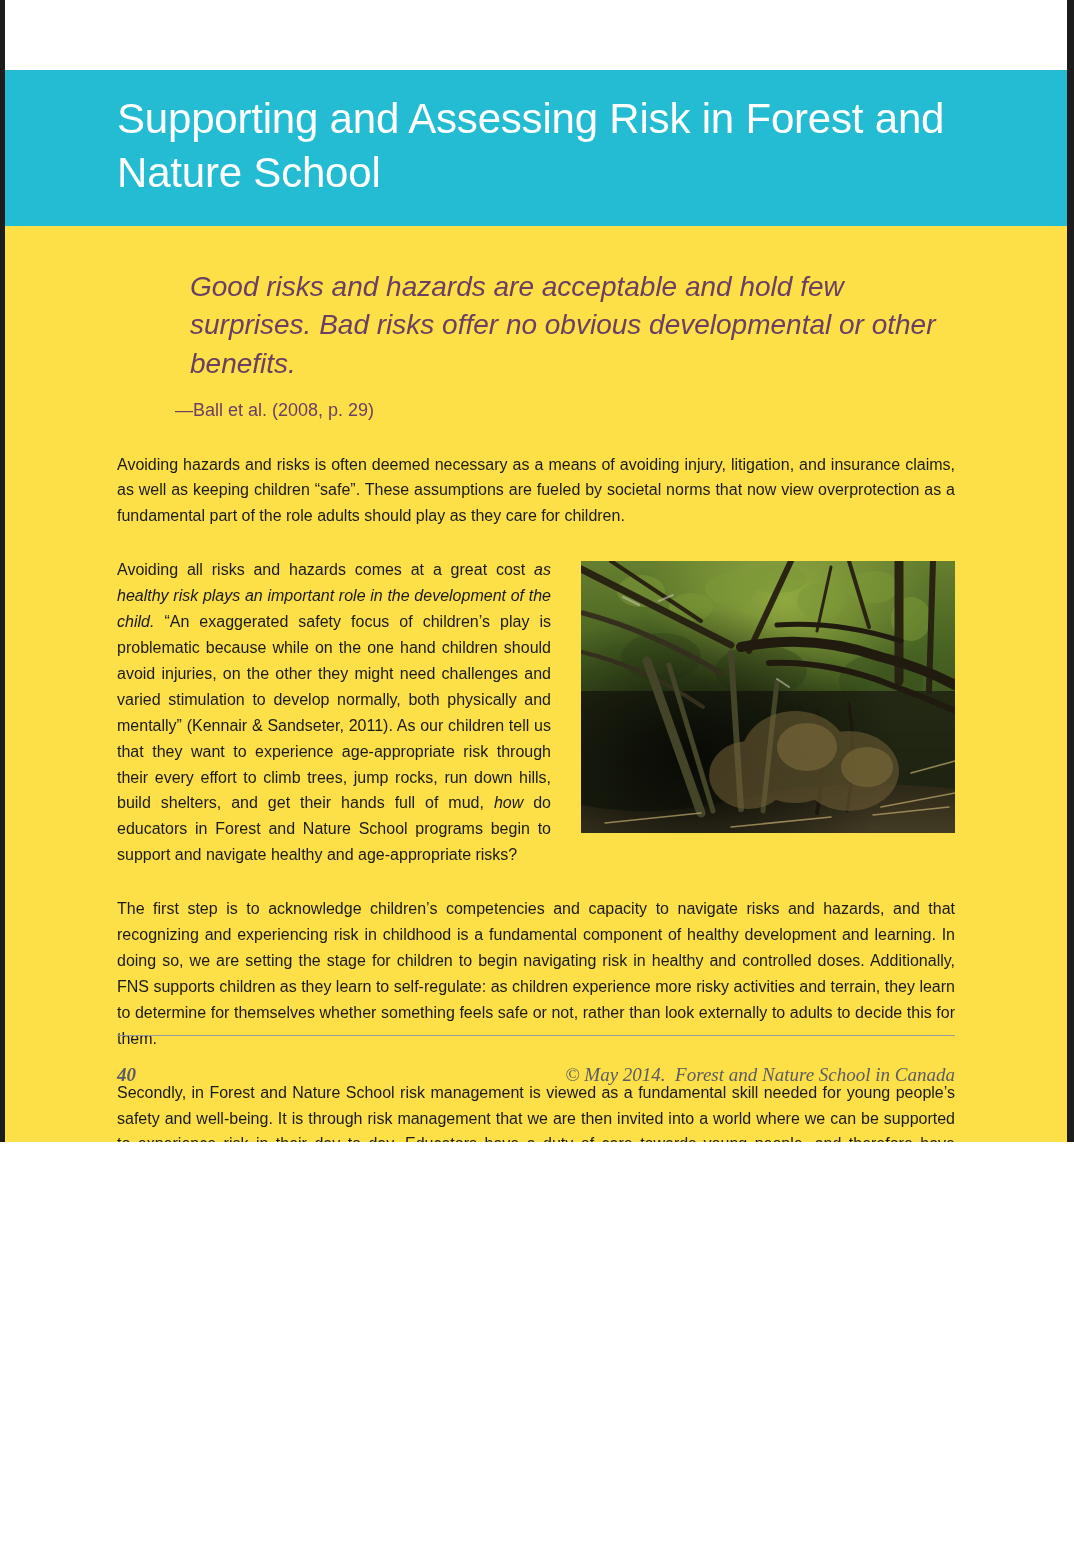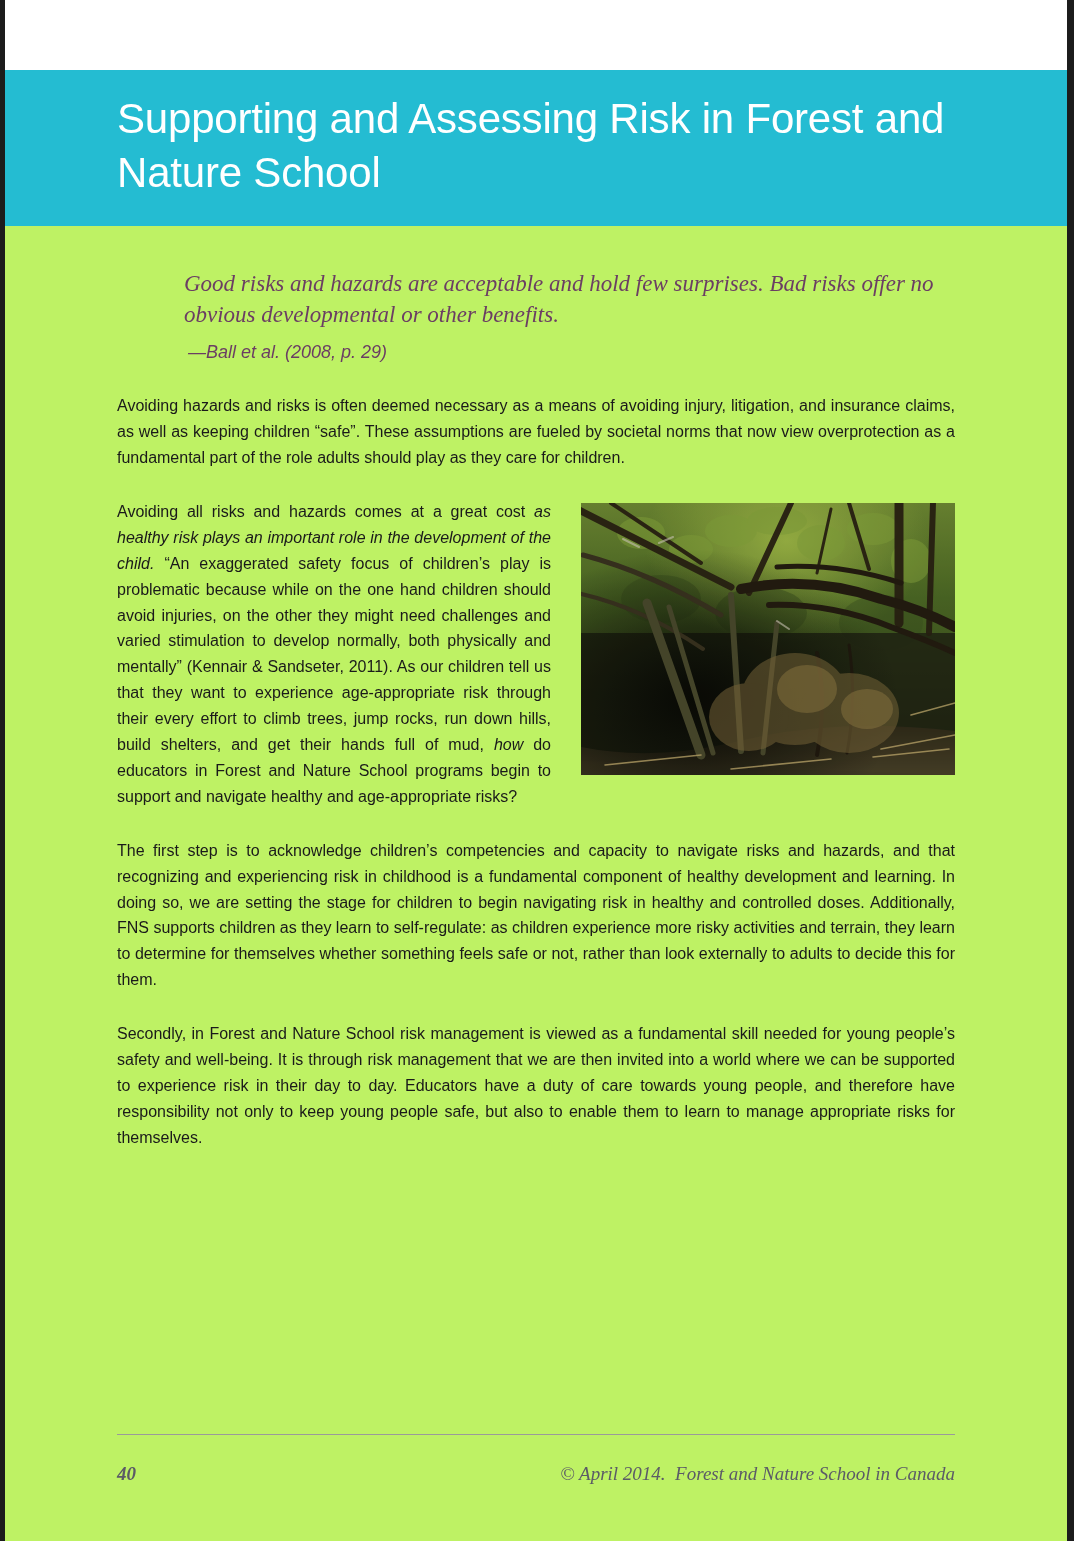--- a/index.html
+++ b/index.html
@@ -7,22 +7,22 @@
     margin: 0;
     padding: 0;
     background: #ffffff;
   }
   body {
     font-family: "Liberation Sans", sans-serif;
   }
   .page {
     position: relative;
     width: 1074px;
-    height: 1541px;
-    background: #bef264;
+    height: 1142px;
+    background: #fde047;
     box-sizing: border-box;
     border-left: 5px solid #1c1c1c;
     border-right: 7px solid #1c1c1c;
     overflow: hidden;
   }
   .top-margin {
     height: 70px;
     background: #ffffff;
   }
   .title-banner {
@@ -45,31 +45,30 @@
     padding: 0 112px 0 112px;
     box-sizing: border-box;
   }
   .quote-block {
     margin: 42px 0 0 58px;
     max-width: 790px;
   }
   .quote-text {
     color: #6b3e63;
     font-style: italic;
-    font-size: 23px;
+    font-size: 28px;
     line-height: 1.38;
-    margin: 9px;
-    font-family: Liberation Serif, serif;
+    margin: 15px;
+    font-family: Liberation Sans, sans-serif;
   }
   .quote-attrib {
     color: #6b3e63;
-    font-style: italic;
     font-size: 18px;
     line-height: 1.4;
-    margin: 9px 0 0 13px;
+    margin: 9px 0 0 0;
     font-family: "Liberation Sans", sans-serif;
   }
   .body-text {
     font-size: 16px;
     line-height: 1.62;
     color: #1a1a1a;
     text-align: justify;
     margin: 0;
     font-family: "Liberation Sans", sans-serif;
     -webkit-hyphens: auto;
@@ -265,17 +264,17 @@
     <p class="body-text">The first step is to acknowledge children’s competencies and capacity to navigate risks and hazards, and that recognizing and experiencing risk in childhood is a fundamental component of healthy development and learning. In doing so, we are setting the stage for children to begin navigating risk in healthy and controlled doses. Additionally, FNS supports children as they learn to self-regulate: as children experience more risky activities and terrain, they learn to determine for themselves whether something feels safe or not, rather than look externally to adults to decide this for them.</p>
 
     <p class="body-text">Secondly, in Forest and Nature School risk management is viewed as a fundamental skill needed for young people’s safety and well-being. It is through risk management that we are then invited into a world where we can be supported to experience risk in their day to day. Educators have a duty of care towards young people, and therefore have responsibility not only to keep young people safe, but also to enable them to learn to manage appropriate risks for themselves.</p>
 
   </div>
 
   <footer class="footer">
     <hr class="footer-rule">
     <div class="footer-row">
       <span class="page-number">40</span>
-      <span class="copyright">© April 2014.  Forest and Nature School in Canada</span>
+      <span class="copyright">© May 2014.  Forest and Nature School in Canada</span>
     </div>
   </footer>
 
 </div>
 
 </body></html>

